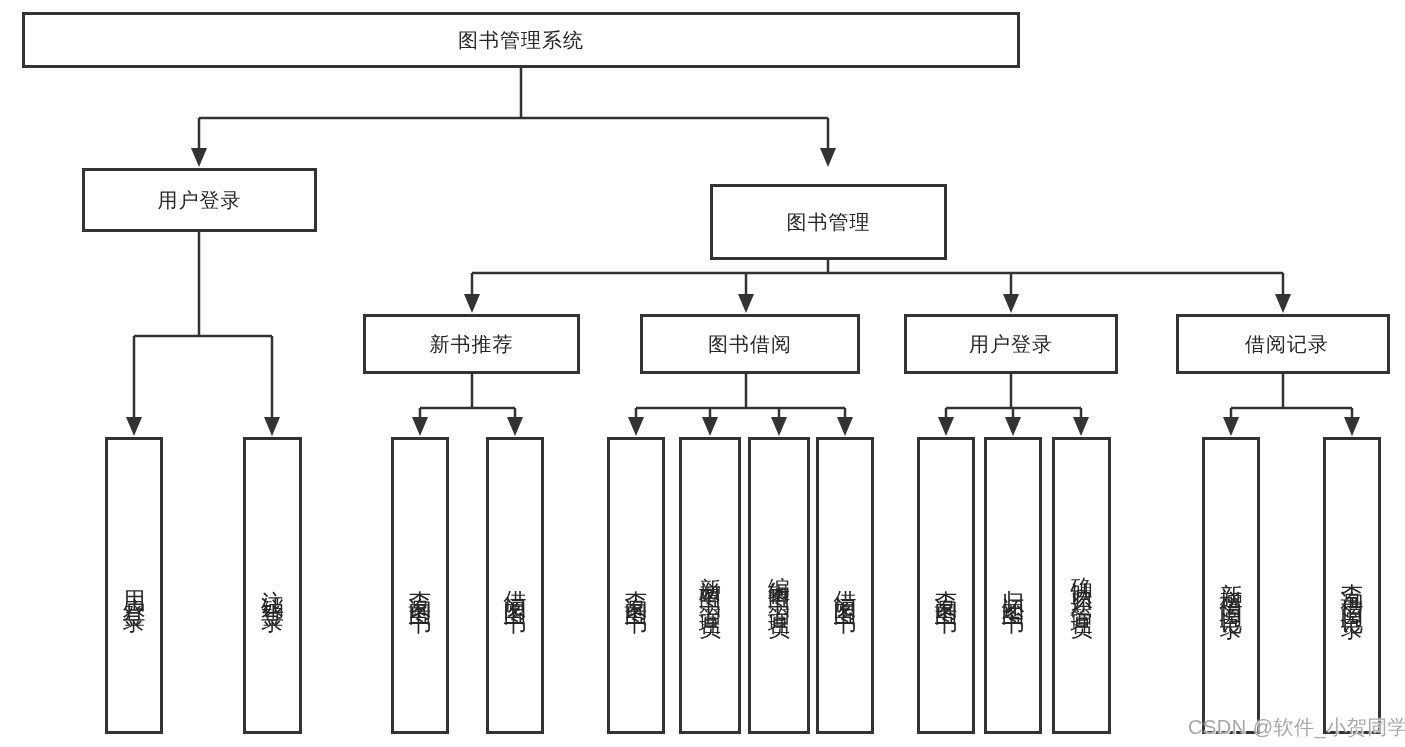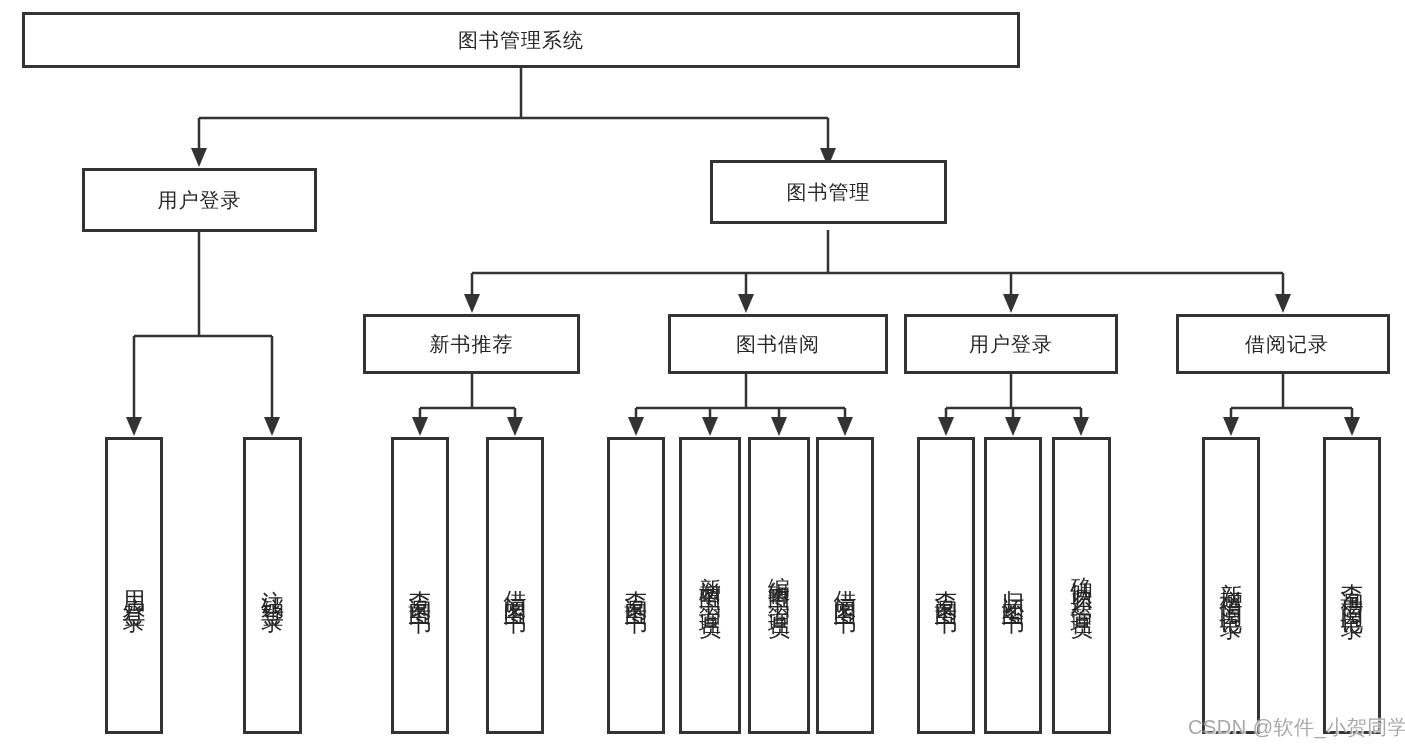--- a/index.html
+++ b/index.html
@@ -101,28 +101,28 @@
     </g>
   </svg>
 
   <div class="box" style="left:22px; top:12px; width:998px; height:56px;">
     <span class="hlabel">图书管理系统</span>
   </div>
 
   <div class="box" style="left:82px; top:168px; width:235px; height:64px;">
     <span class="hlabel">用户登录</span>
   </div>
-  <div class="box" style="left:710px; top:160px; width:237px; height:64px;">
+  <div class="box" style="left:710px; top:184px; width:237px; height:76px;">
     <span class="hlabel">图书管理</span>
   </div>
 
   <div class="box" style="left:363px; top:314px; width:217px; height:60px;justify-content:center;">
     <span class="hlabel">新书推荐</span>
   </div>
-  <div class="box" style="left:668px; top:314px; width:220px; height:60px;">
+  <div class="box" style="left:640px; top:314px; width:220px; height:60px;">
     <span class="hlabel">图书借阅</span>
   </div>
   <div class="box" style="left:904px; top:314px; width:214px; height:60px;">
     <span class="hlabel">用户登录</span>
   </div>
   <div class="box" style="left:1176px; top:314px; width:214px; height:60px;padding-left:8px;">
     <span class="hlabel">借阅记录</span>
   </div>
 
   <div class="box vbox" style="left:105px; top:437px; width:58px; height:297px;">

